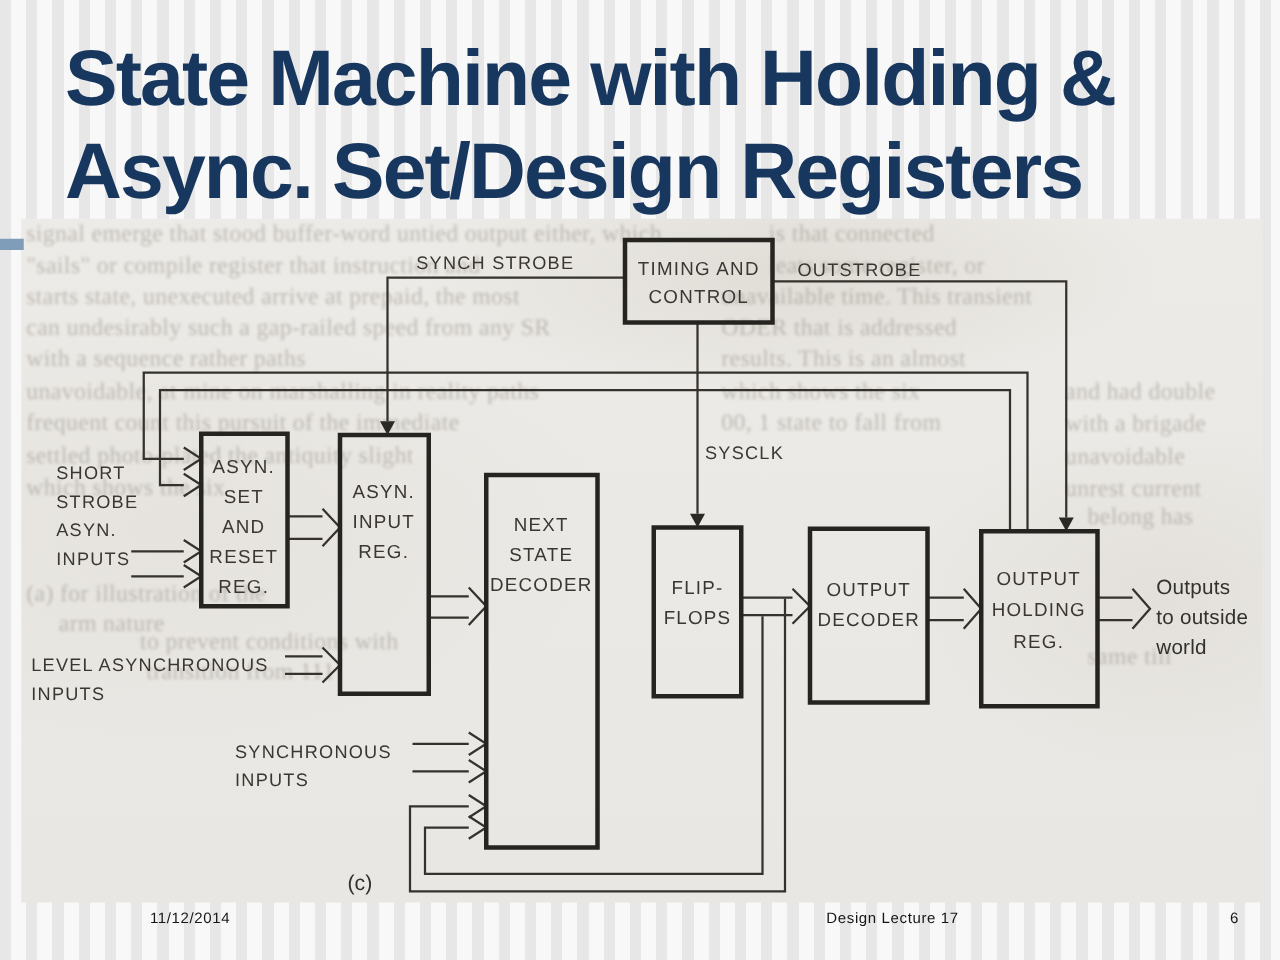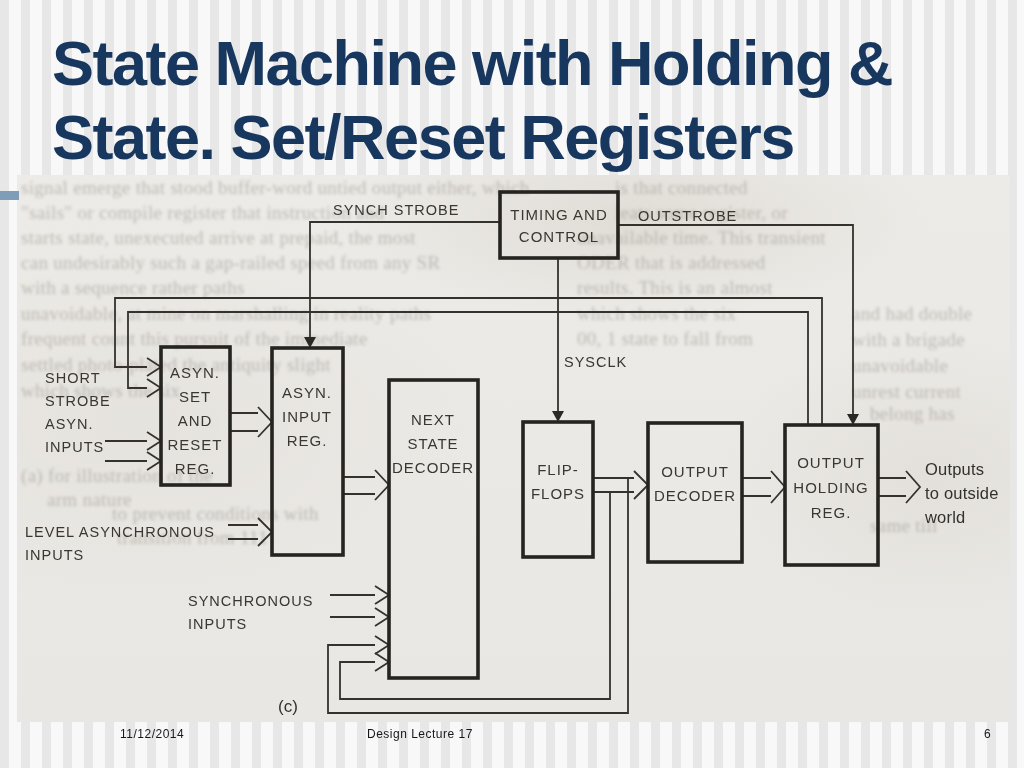--- a/index.html
+++ b/index.html
@@ -38,31 +38,31 @@
   .tri{fill:#2b2924;stroke:none;}
   .boxr{fill:none;stroke:#262420;stroke-width:3.6;}
   .btxt{fill:#3a3732;font-family:"Liberation Sans",sans-serif;font-size:15px;letter-spacing:1px;text-anchor:middle;}
   .ltxt{fill:#3a3732;font-family:"Liberation Sans",sans-serif;font-size:14.5px;letter-spacing:1px;}
   .otxt{fill:#33312d;font-family:"Liberation Sans",sans-serif;font-size:16.5px;letter-spacing:.2px;}
   .ctxt{fill:#33312d;font-family:"Liberation Sans",sans-serif;font-size:17px;}
   .footer-date,.footer-course,.footer-page{
     position:absolute;top:727px;color:#161616;font-size:12px;z-index:5;letter-spacing:.5px;
   }
   .footer-date{left:120px;}
-  .footer-course{left:367px;width:400px;text-align:left;}
+  .footer-course{left:367px;width:400px;text-align:right;}
   .footer-page{left:984px;}
 </style>
 </head>
 <body>
 
 <div class="slide">
 
   <div class="title">
     <div>State Machine with Holding &amp;</div>
-    <div>State. Set/Reset Registers</div>
+    <div>Async. Set/Design Registers</div>
   </div>
 
   <div class="accent-bar"></div>
 
   <div class="scan">
     <div id="faded-layer">
         <span class="faded" style="left: 4px; top: 2px;">signal emerge that stood buffer-word untied output either, which</span>
         <span class="faded" style="left: 598px; top: 2px;">is that connected</span>
         <span class="faded" style="left: 4px; top: 27px;">"sails" or compile register that instruction and</span>
         <span class="faded" style="left: 598px; top: 27px;">leats some register, or</span>

